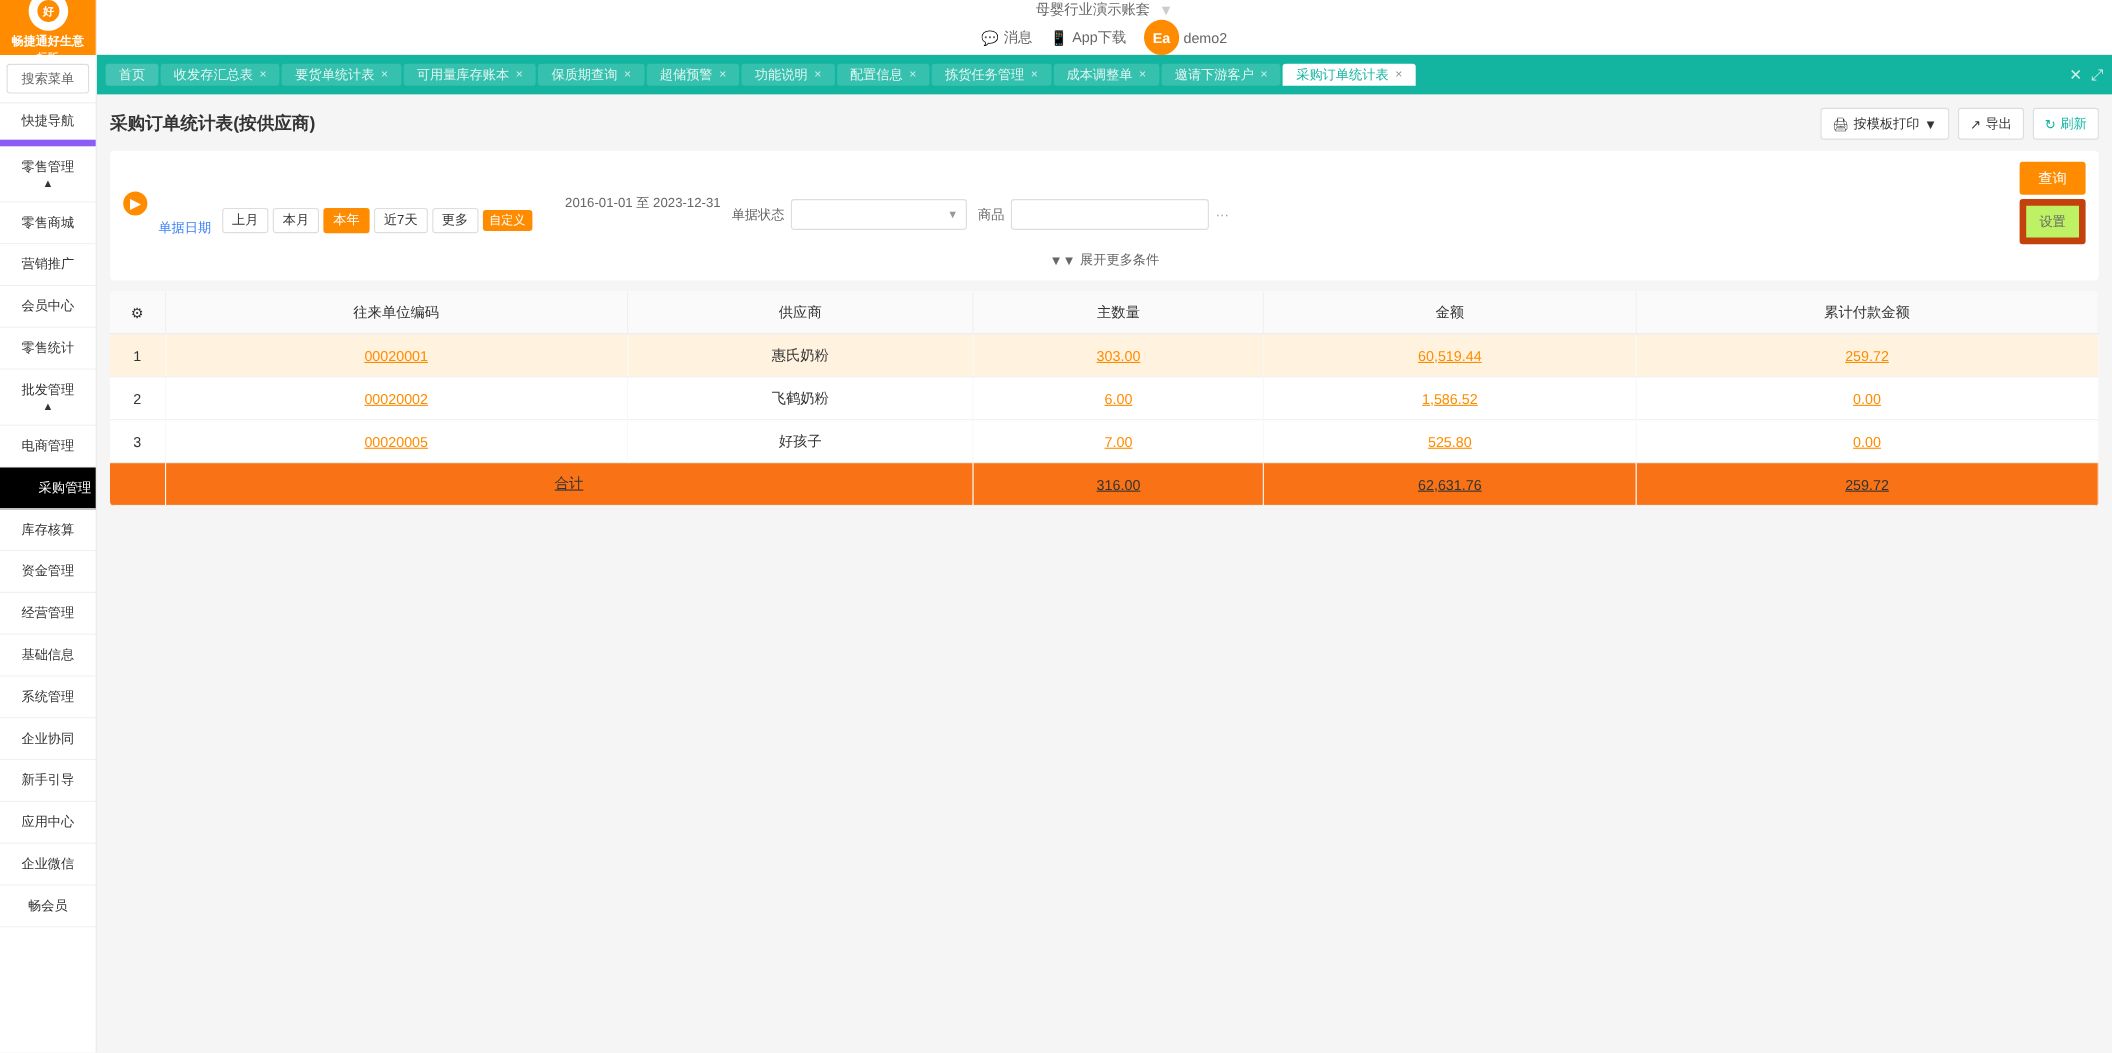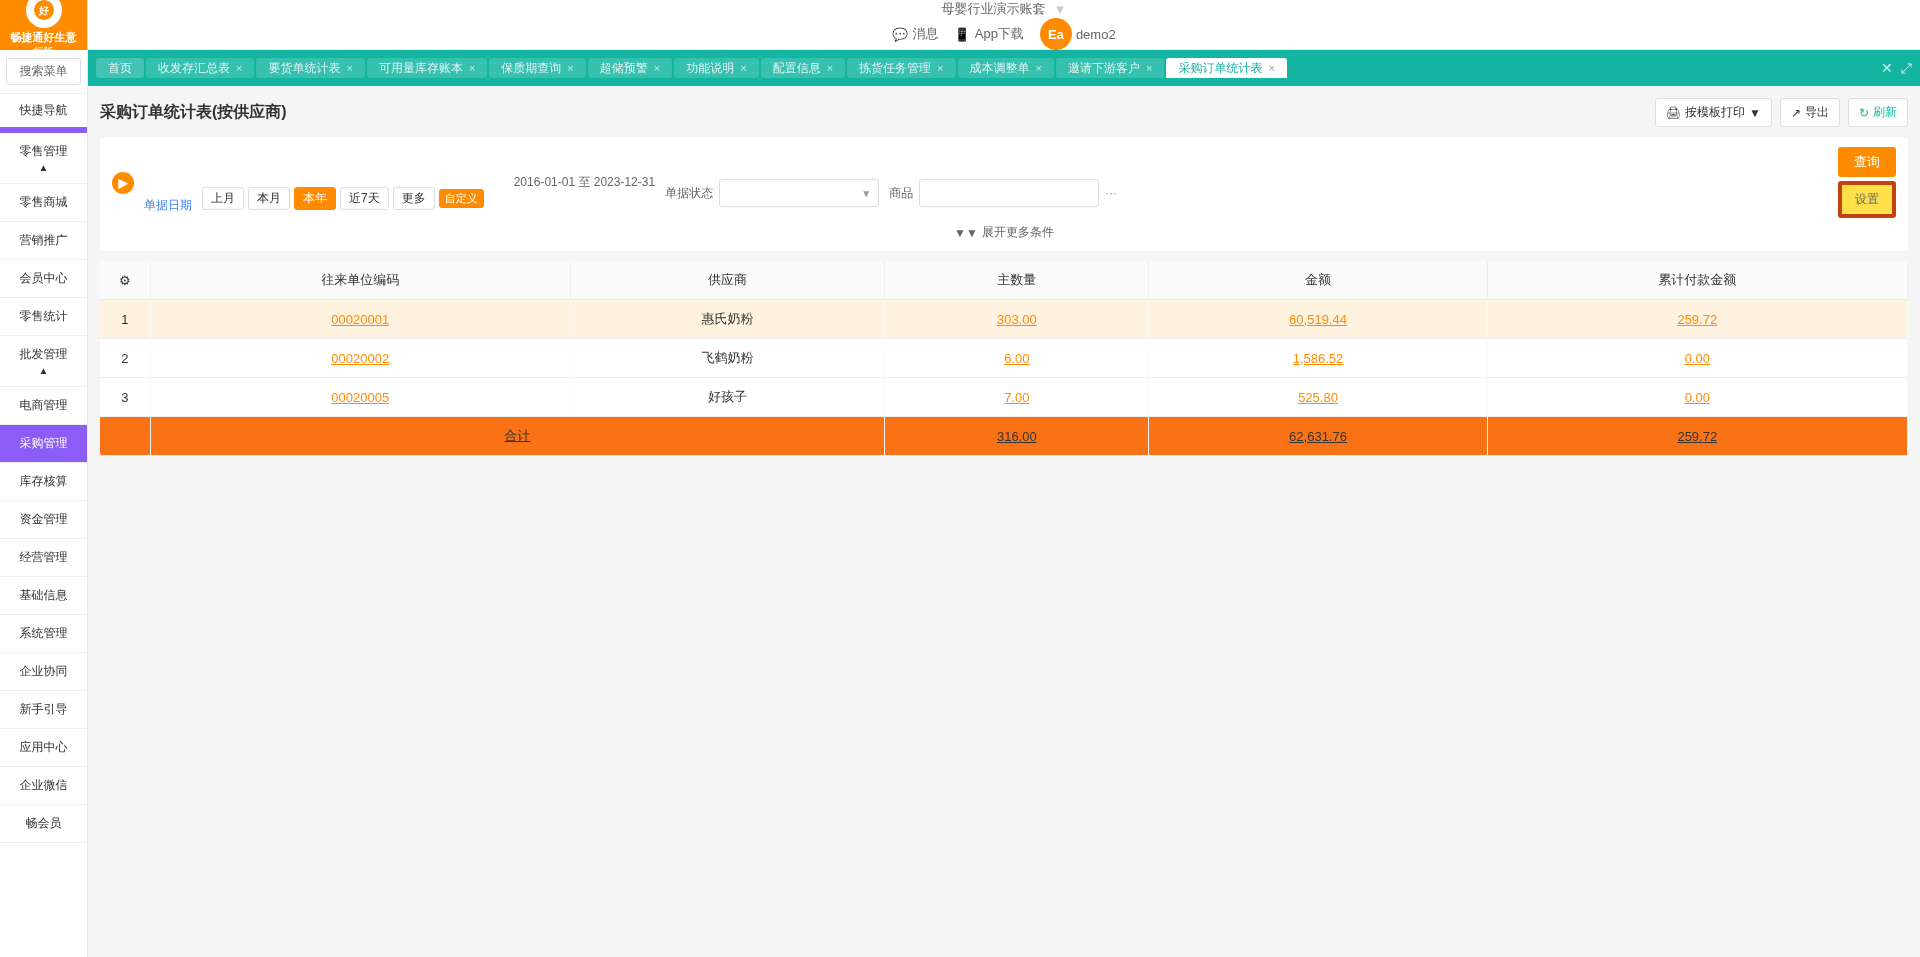--- a/index.html
+++ b/index.html
@@ -7,21 +7,21 @@
 
     
     .sidebar { width: 88px; background: #fff; border-right: 1px solid #e8e8e8; display: flex; flex-direction: column; flex-shrink: 0; height: 957px; }
     .sidebar-logo { height: 50px; background: #ff8c00; display: flex; align-items: center; justify-content: center; color: #fff; font-size: 12px; font-weight: bold; }
     .sidebar-logo-inner { display: flex; flex-direction: column; align-items: center; }
     .sidebar-logo-icon { width: 36px; height: 36px; background: #fff; border-radius: 50%; display: flex; align-items: center; justify-content: center; }
     .sidebar-logo-text { font-size: 11px; color: #fff; margin-top: 2px; }
     .sidebar-search { padding: 8px 6px; border-bottom: 1px solid #eee; }
     .sidebar-search-btn { width: 100%; background: none; border: 1px solid #ddd; border-radius: 3px; padding: 4px 6px; font-size: 12px; color: #666; cursor: pointer; text-align: center; }
     .sidebar-nav-item { padding: 10px 4px; text-align: center; font-size: 12px; color: #333; cursor: pointer; border-bottom: 1px solid #f0f0f0; display: flex; flex-direction: column; align-items: center; gap: 2px; }
-    .sidebar-nav-item.active { background: #8b5cf6; color: #fff; }
+    .sidebar-nav-item.active { background: #000000; color: #fff; align-items: flex-end; }
     .sidebar-nav-item.active .nav-label { color: #fff; }
     .sidebar-nav-item .nav-arrow { font-size: 10px; }
     .nav-label { font-size: 12px; }
     .sidebar-shortcuts { padding: 8px 4px; text-align: center; font-size: 12px; color: #333; cursor: pointer; border-bottom: 6px solid #8b5cf6; }
 
     
     .main-area { flex: 1; display: flex; flex-direction: column; overflow: hidden; }
 
     
     .topbar { height: 50px; background: #fff; display: flex; align-items: center; justify-content: space-between; padding: 0 12px; border-bottom: 1px solid #e8e8e8; flex-shrink: 0; flex-direction: column; }
@@ -64,21 +64,21 @@
     .filter-field { display: flex; align-items: center; gap: 6px; margin-top: 21px; }
     .filter-field-label { font-size: 12px; color: #666; white-space: nowrap; }
     .filter-select { height: 28px; border: 1px solid #ddd; border-radius: 3px; padding: 0 24px 0 8px; font-size: 12px; color: #333; background: #fff; appearance: none; min-width: 160px; cursor: pointer; }
     .filter-select-wrapper { position: relative; display: inline-flex; align-items: center; }
     .filter-select-arrow { position: absolute; right: 8px; color: #999; font-size: 10px; pointer-events: none; }
     .filter-input { height: 28px; border: 1px solid #ddd; border-radius: 3px; padding: 0 8px; font-size: 12px; color: #333; min-width: 180px; }
     .expand-more { display: flex; align-items: center; justify-content: center; width: 100%; margin-top: 6px; }
     .expand-btn { display: flex; align-items: center; gap: 4px; font-size: 12px; color: #666; cursor: pointer; background: none; border: none; }
 
     .btn-query { background: #ff8c00; color: #fff; border: none; border-radius: 3px; padding: 6px 16px; font-size: 13px; cursor: pointer; }
-    .btn-settings { background: #fde047; border: 4px solid #c2410c; border-radius: 3px; padding: 6px 12px; font-size: 12px; color: #666; cursor: pointer; display: block; }
+    .btn-settings { background: #bef264; border: 6px solid #c2410c; border-radius: 3px; padding: 6px 12px; font-size: 12px; color: #666; cursor: pointer; display: block; }
     .query-action-col { display: flex; flex-direction: column; gap: 4px; margin-left: auto; }
 
     
     .table-container { background: #fff; border-radius: 4px; overflow: hidden; }
     .data-table { width: 100%; border-collapse: collapse; }
     .data-table th { background: #fafafa; border-bottom: 1px solid #e8e8e8; border-right: 1px solid #f0f0f0; padding: 10px 12px; font-size: 13px; font-weight: 500; color: #333; text-align: center; }
     .data-table th:first-child { width: 50px; }
     .data-table td { border-bottom: 1px solid #f0f0f0; border-right: 1px solid #f8f8f8; padding: 10px 12px; font-size: 13px; color: #333; text-align: center; }
     .data-table tr.row-highlight { background: #fff3e0; }
     .data-table td.link-cell { color: #ff8c00; text-decoration: underline; cursor: pointer; }

